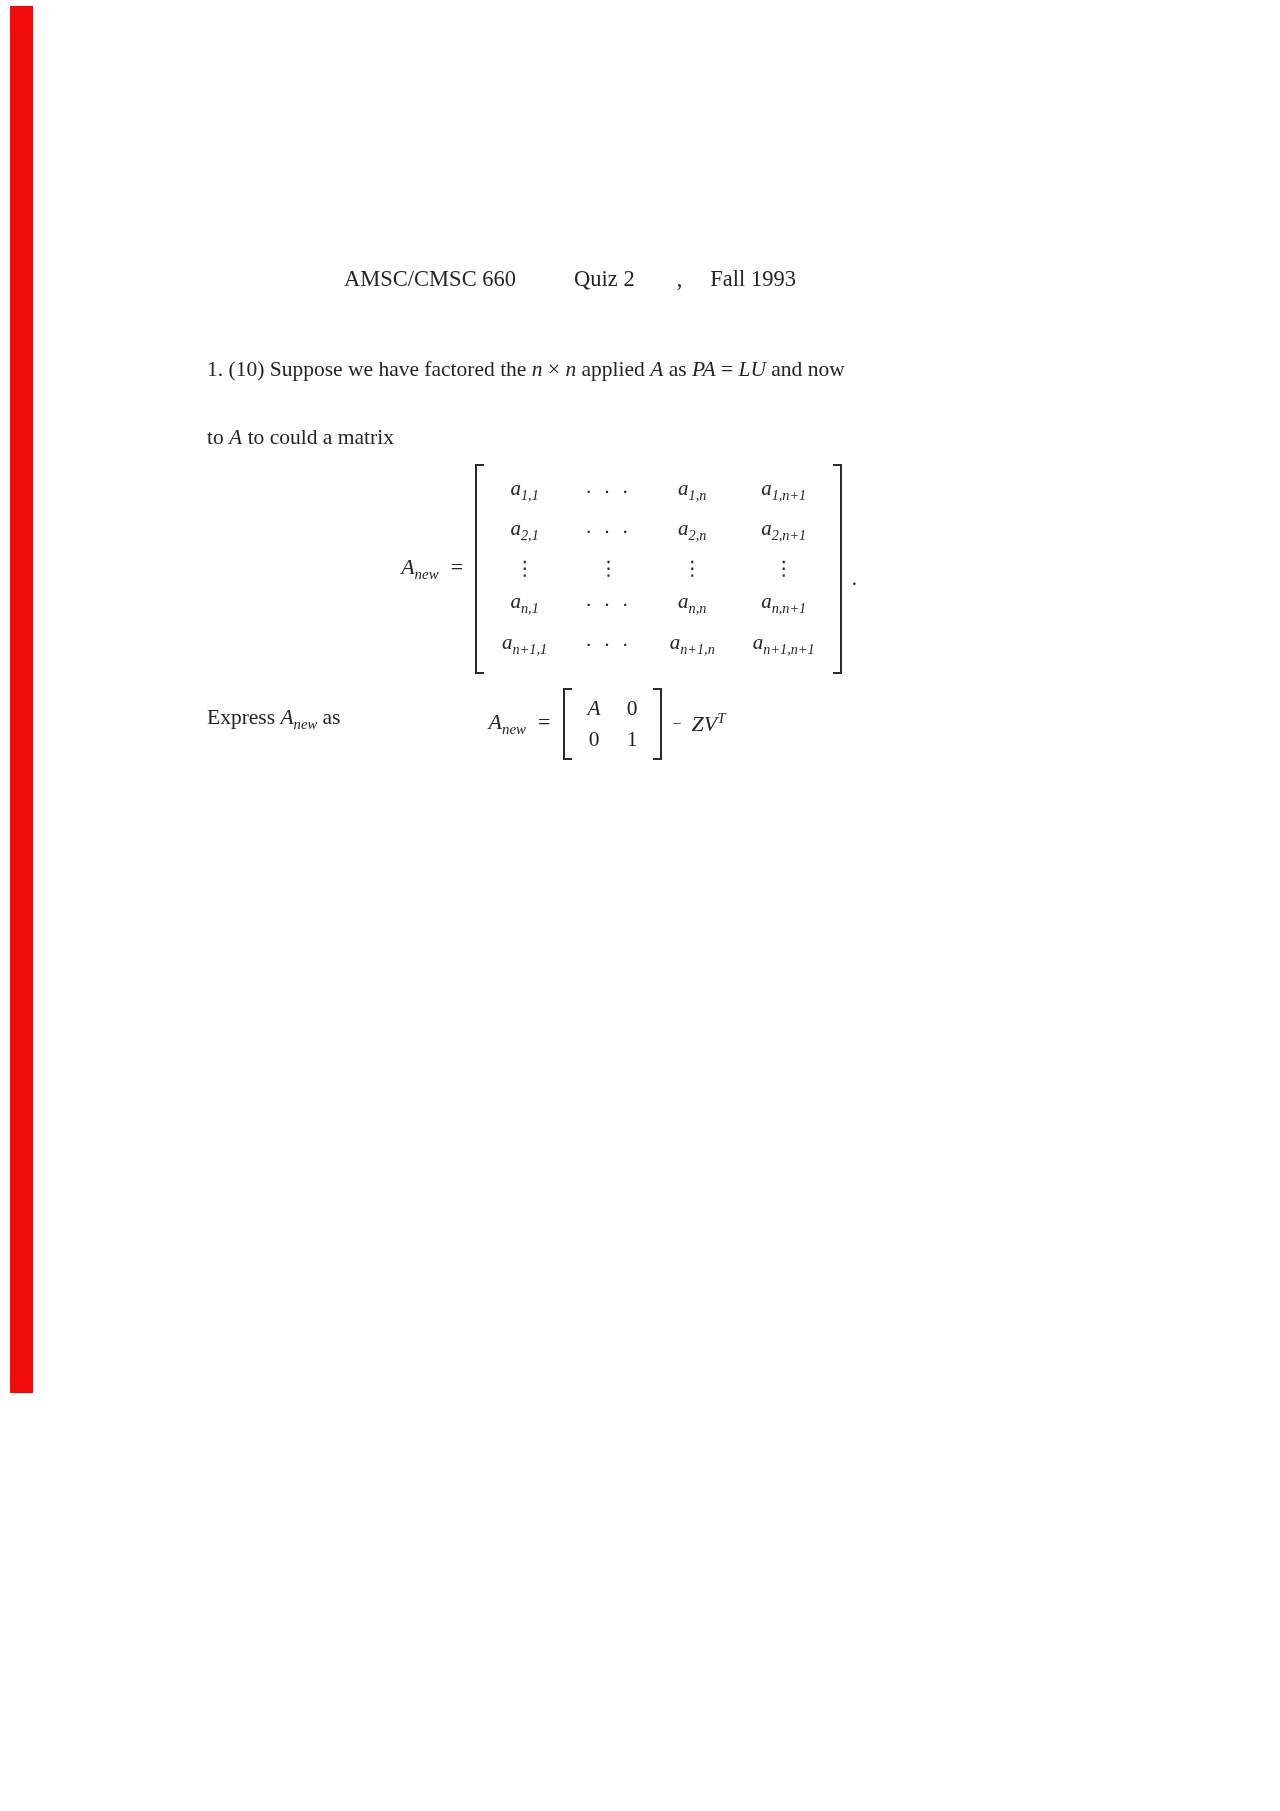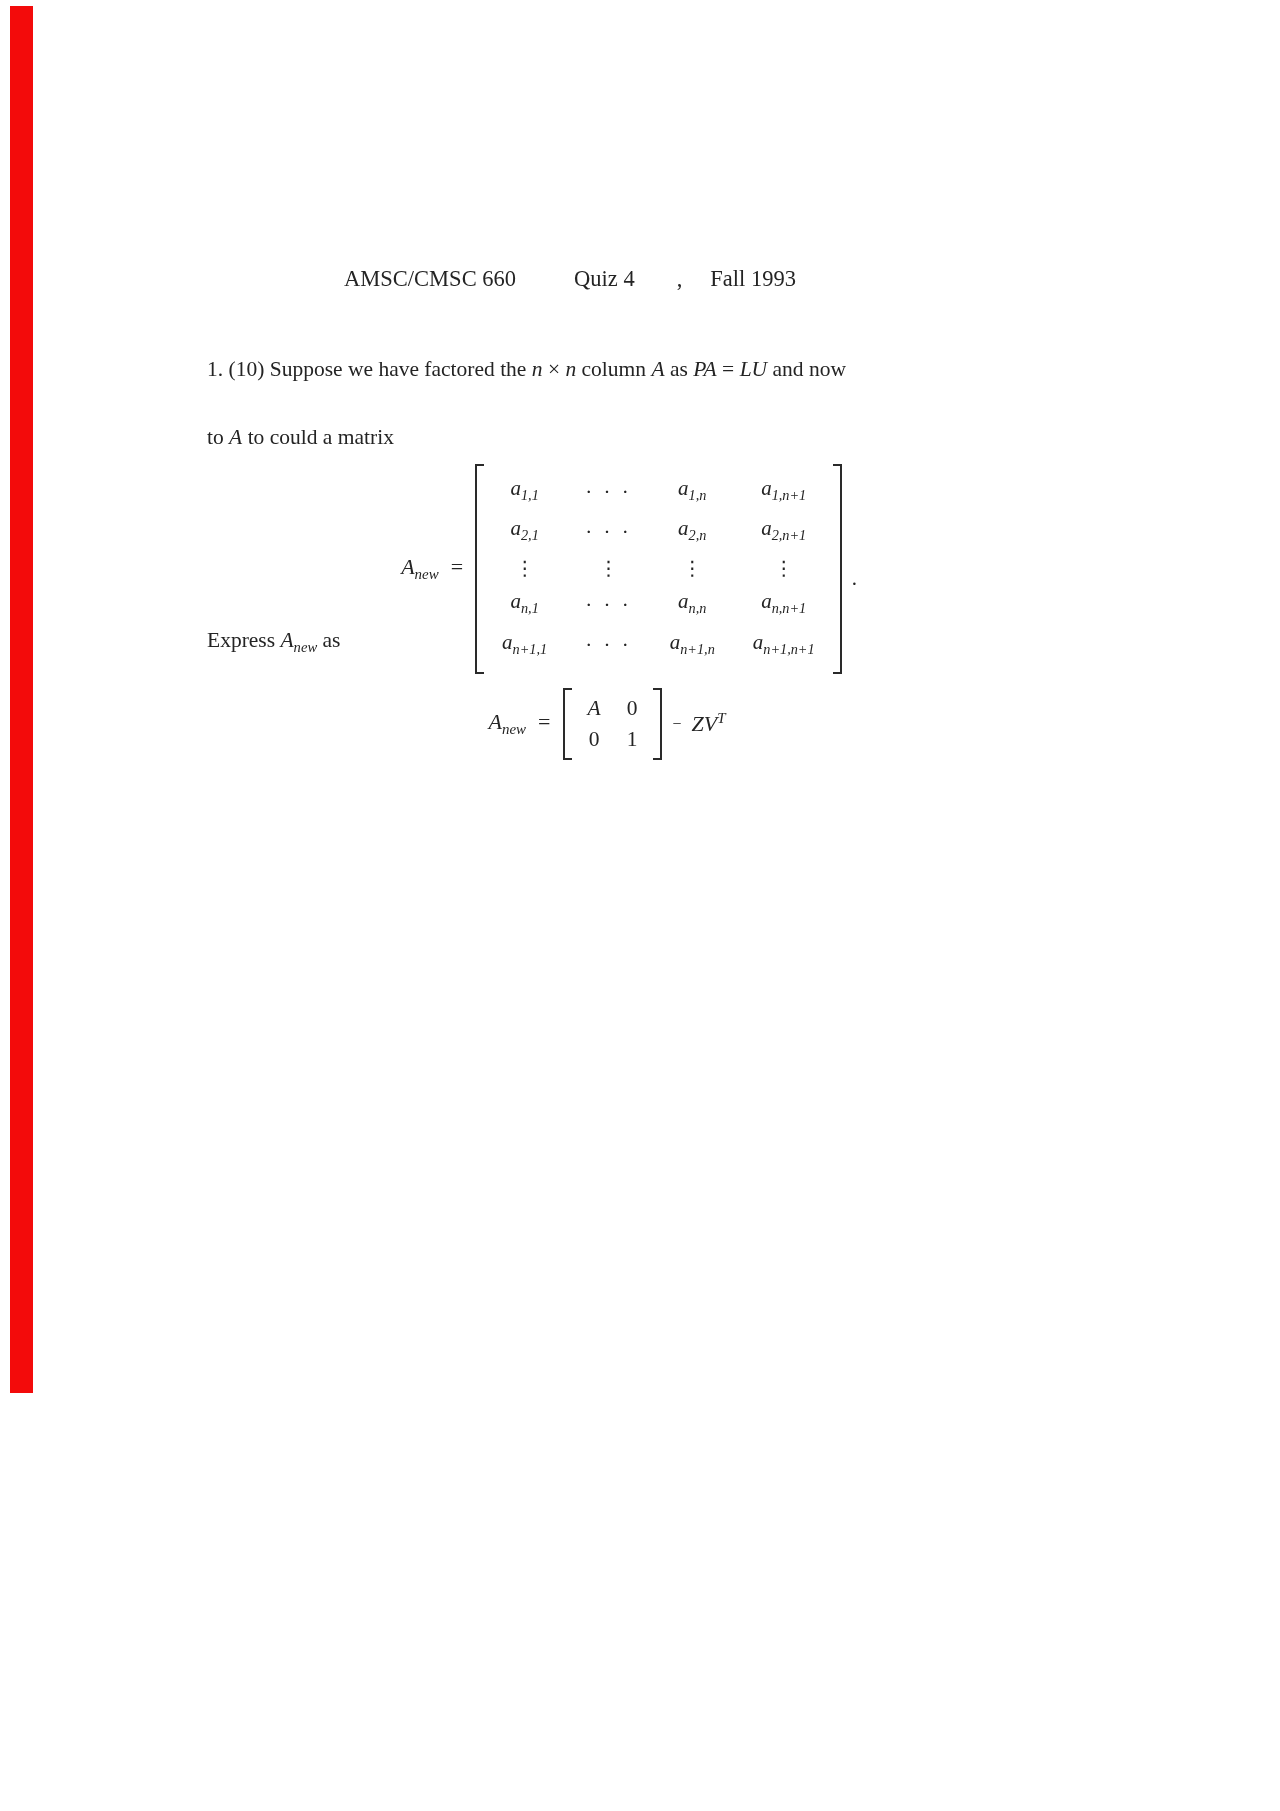--- a/index.html
+++ b/index.html
@@ -24,21 +24,21 @@
     top: 266px; left: 190px; width: 760px;
     display: flex; justify-content: center; align-items: baseline;
     font-size: 22.5px;
   }
   .sp1 { display: inline-block; width: 58px; }
   .sp2 { display: inline-block; width: 42px; }
   .sp3 { display: inline-block; width: 28px; }
   .body-text { font-size: 21.5px; line-height: 34px; }
   .p1 { position: absolute; top: 352px; left: 207px; width: 800px; }
   .p3 { position: absolute; top: 770px; left: 207px; width: 800px; }
-  .express { position: absolute; top: 623px; left: 207px; }
+  .express { position: absolute; top: 700px; left: 207px; }
   .mi { font-style: italic; }
   sub.ms { font-size: 0.68em; font-style: italic; }
   sup.msup { font-size: 0.68em; }
   .eq1 {
     position: absolute; top: 464px; left: 207px; width: 800px;
     display: flex; justify-content: center; align-items: center;
     padding-left: 44px;
   }
   .eq2 {
     position: absolute; top: 688px; left: 207px; width: 800px;
@@ -75,29 +75,29 @@
 </head>
 <body>
 
 <div class="page">
 
   <div class="redbar"></div>
 
   <div class="doc-header">
     <span>AMSC/CMSC 660</span>
     <span class="sp1"></span>
-    <span>Quiz 4</span>
+    <span>Quiz 2</span>
     <span class="sp2"></span>
     <span>,</span>
     <span class="sp3"></span>
     <span>Fall 1993</span>
   </div>
 
   <div class="p1 body-text">
-    <span>1. (10) Suppose we have factored the </span><span class="mi">n</span><span> × </span><span class="mi">n</span><span> column </span><span class="mi">A</span><span> as </span><span class="mi">PA</span><span> = </span><span class="mi">LU</span><span> and now</span><br>
+    <span>1. (10) Suppose we have factored the </span><span class="mi">n</span><span> × </span><span class="mi">n</span><span> applied </span><span class="mi">A</span><span> as </span><span class="mi">PA</span><span> = </span><span class="mi">LU</span><span> and now</span><br>
     <br>
     <span>to </span><span class="mi">A</span><span> to could a matrix</span>
   </div>
 
   <div class="eq1">
     <span class="lhs"><span class="mi">A</span><sub class="ms">new</sub><span class="eqsign">=</span></span>
     <span class="bgroup">
       <span class="brk l"></span>
       <span class="mgrid">
         <span class="cell"><span class="mi">a</span><sub class="ms">1,1</sub></span>

